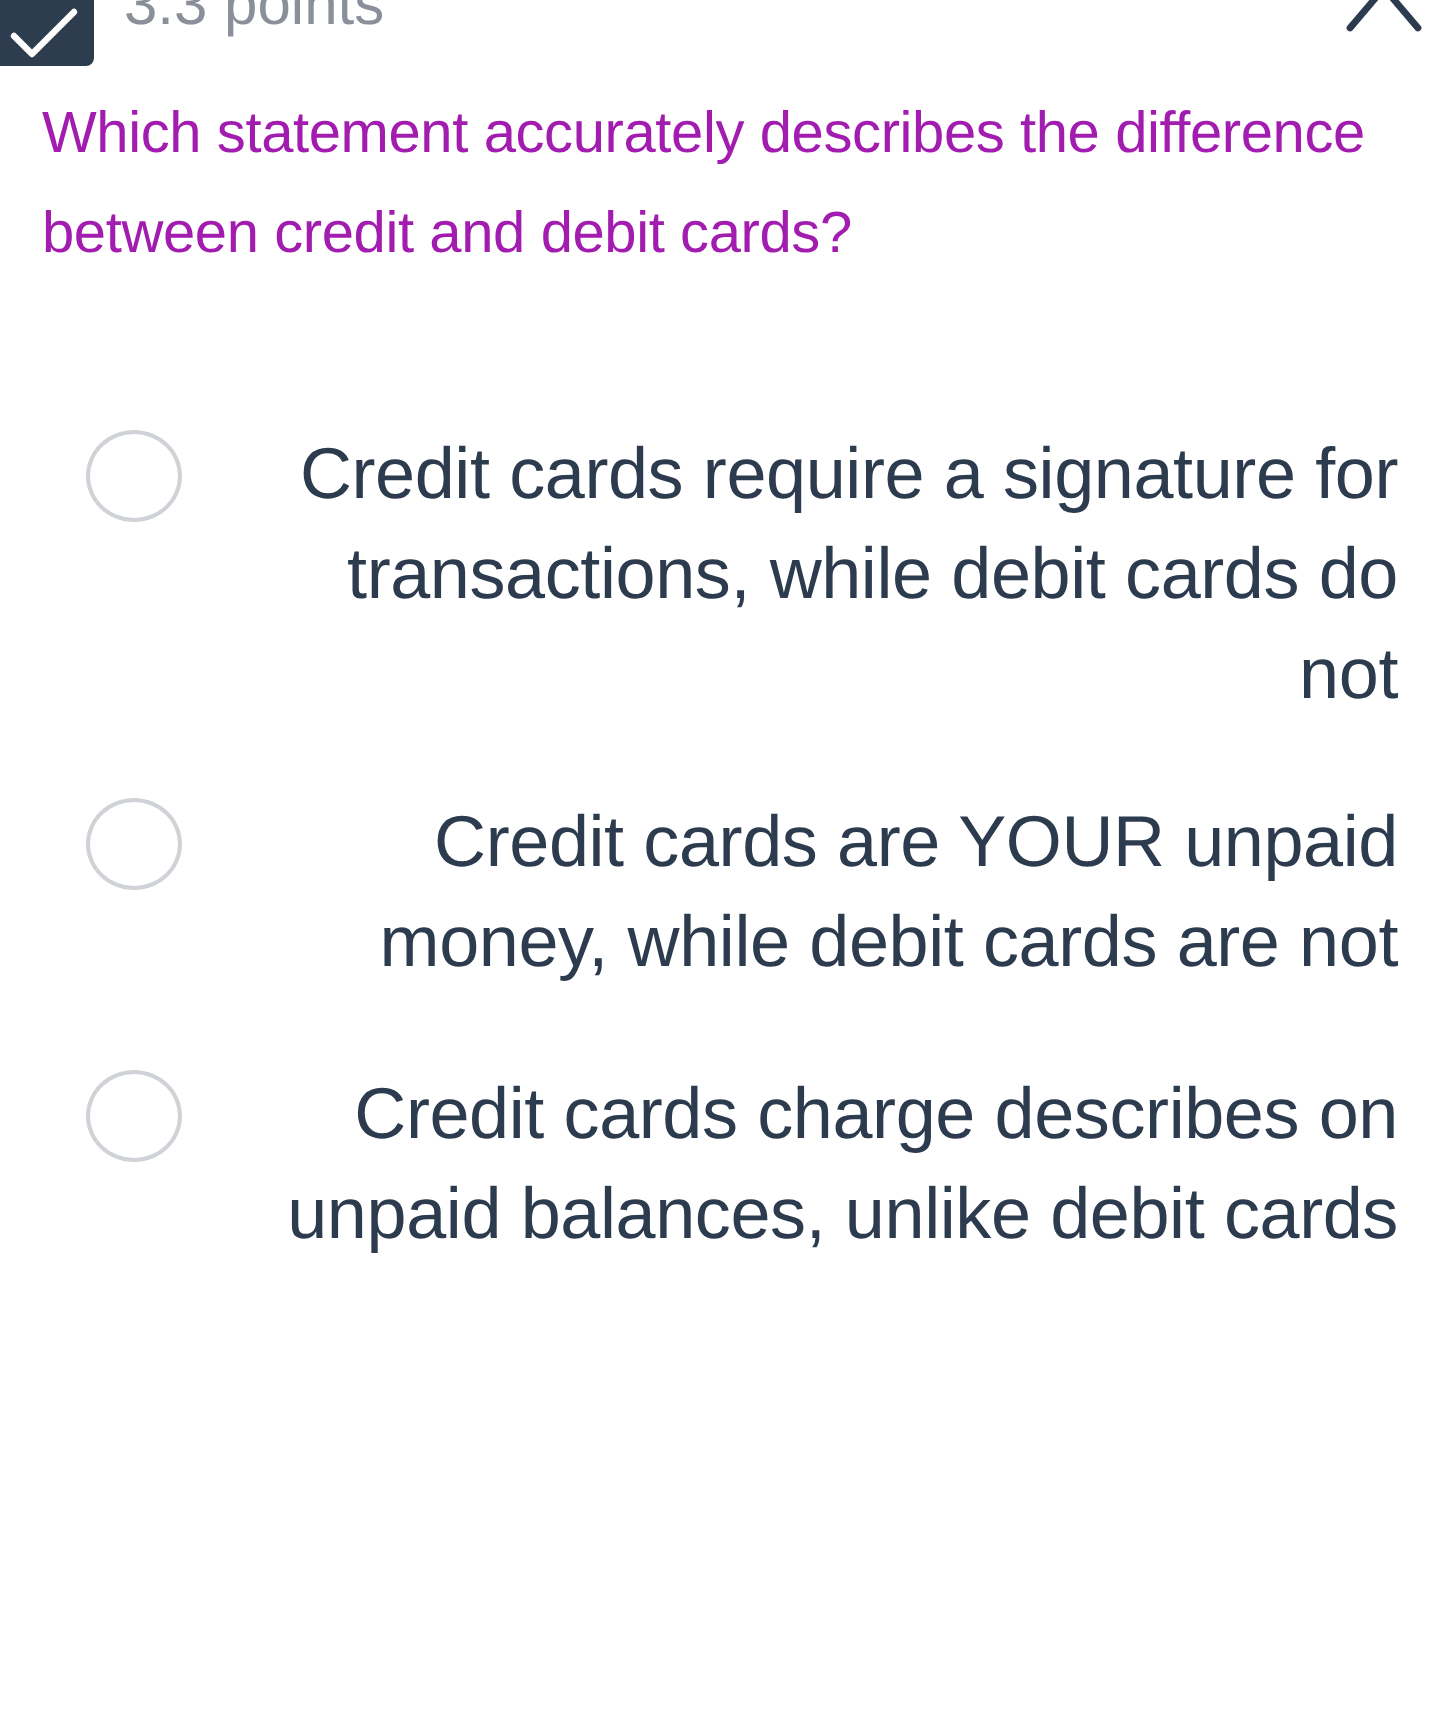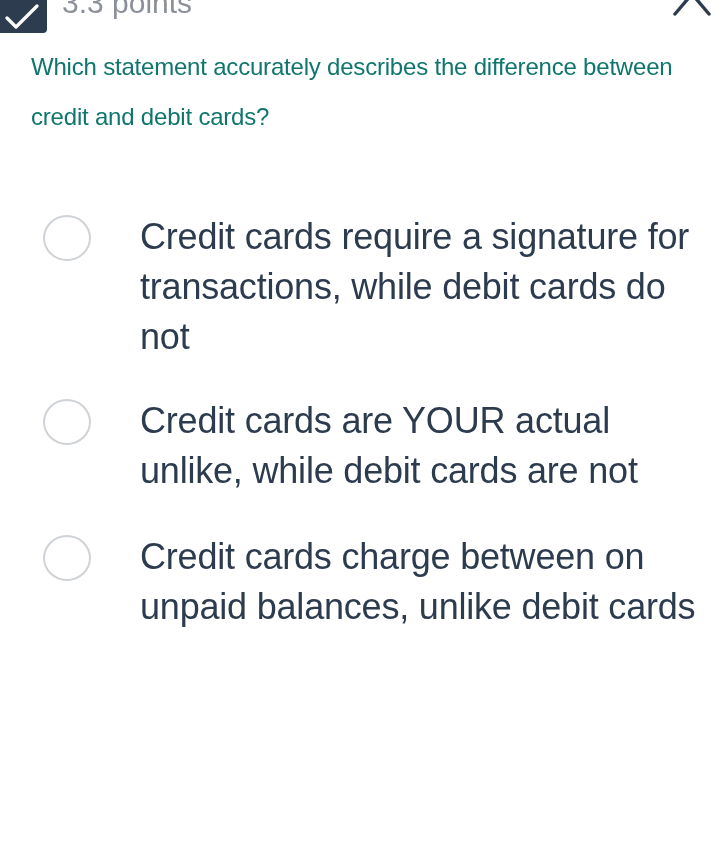--- a/index.html
+++ b/index.html
@@ -57,26 +57,26 @@
     position: absolute;
     right: 10px;
     top: -20px;
     width: 50px;
     height: 40px;
   }
 
   
   .question {
     position: absolute;
-    left: 31px;
+    left: 21px;
     top: 42px;
     width: 680px;
-    font-size: 24px;
+    font-size: 29px;
     line-height: 50px;
-    color: #0f766e;
+    color: #a21caf;
     letter-spacing: -0.2px;
   }
 
   
   .options {
     position: absolute;
     left: 0;
     top: 198px;
     width: 727px;
   }
@@ -94,24 +94,26 @@
     width: 48px;
     height: 46px;
     border: 2px solid #cfd2d6;
     border-radius: 50%;
     background: #ffffff;
     box-sizing: border-box;
   }
   .option-label {
     display: block;
     margin-left: 140px;
+    margin-right: 12px;
     font-size: 36px;
     line-height: 50px;
     color: #2d3b4e;
     letter-spacing: -0.2px;
+    text-align: right;
   }
   .opt-gap-1 { padding-bottom: 20px; }
   .opt-gap-2 { padding-bottom: 22px; }
   .opt-gap-3 { padding-bottom: 22px; }
 </style>
 </head>
 <body>
 
 <div class="topbar">
 
@@ -133,22 +135,22 @@
 
 <div class="options">
 
   <div class="option opt-gap-1">
     <span class="radio"></span>
     <span class="option-label">Credit cards require a signature for transactions, while debit cards do not</span>
   </div>
 
   <div class="option opt-gap-2">
     <span class="radio"></span>
-    <span class="option-label">Credit cards are YOUR actual unlike, while debit cards are not</span>
+    <span class="option-label">Credit cards are YOUR unpaid money, while debit cards are not</span>
   </div>
 
   <div class="option opt-gap-3">
     <span class="radio"></span>
-    <span class="option-label">Credit cards charge between on unpaid balances, unlike debit cards</span>
+    <span class="option-label">Credit cards charge describes on unpaid balances, unlike debit cards</span>
   </div>
 
 
 </div>
 
 </body></html>

